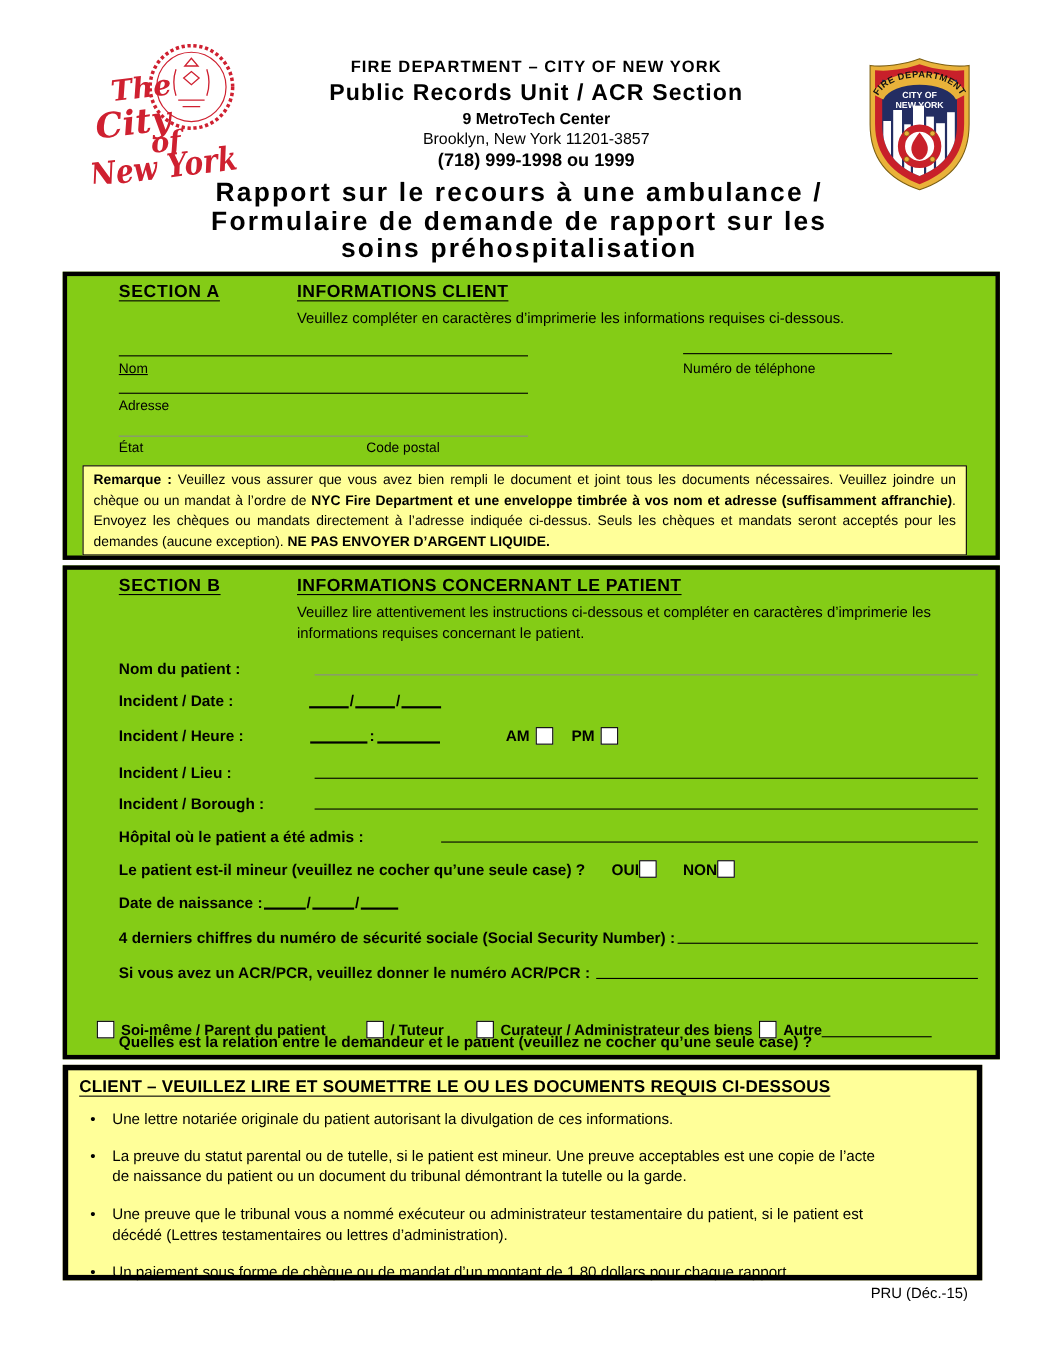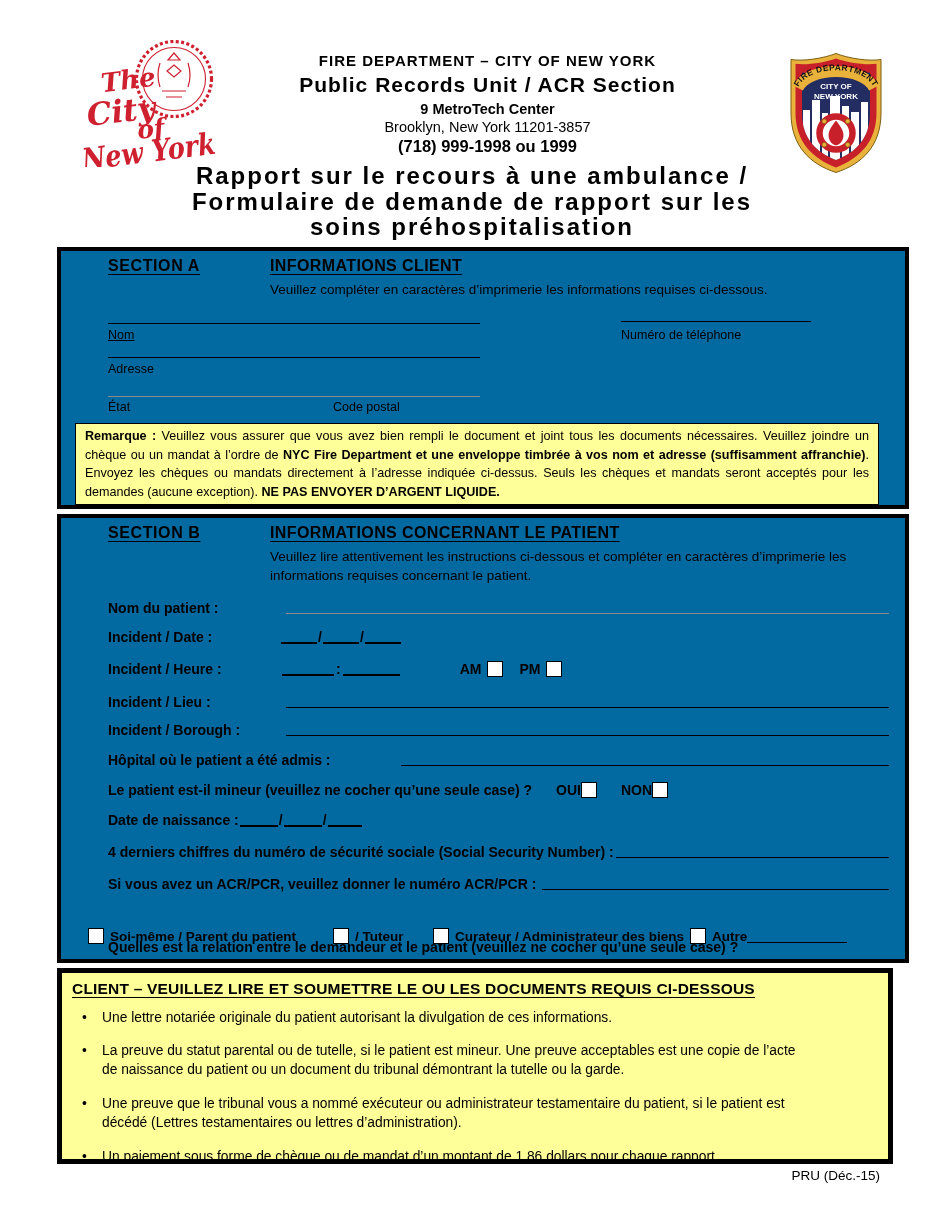--- a/index.html
+++ b/index.html
@@ -19,21 +19,21 @@
   .h1{font-size:15px;font-weight:bold;letter-spacing:1px;}
   .h2{font-size:21px;font-weight:bold;letter-spacing:1px;margin-top:4px;}
   .h3{font-size:14.5px;font-weight:bold;margin-top:4px;}
   .h4{font-size:14.5px;margin-top:2px;}
   .h5{font-size:16.5px;font-weight:bold;margin-top:2px;}
   .fdny{position:absolute;left:786px;top:52px;width:100px;height:122px;}
   .doc-title{position:absolute;left:0;top:163px;width:944px;text-align:center;
              font-weight:bold;font-size:24px;line-height:25.5px;letter-spacing:2px;}
 
   
-  .secbox{position:absolute;left:57px;width:852px;border:4px solid #000;background:#0369a1;}
+  .secbox{position:absolute;left:57px;width:852px;border:4px solid #000;background:#84cc16;}
   .boxA{top:247px;height:262px;}
   .boxB{top:514px;height:449px;}
   .sec-tag{position:absolute;left:47px;top:6px;font-weight:bold;font-size:16px;
            letter-spacing:.6px;text-decoration:underline;text-underline-offset:3px;}
   .sec-head{position:absolute;left:209px;top:6px;font-weight:bold;font-size:16px;
             letter-spacing:.4px;text-decoration:underline;text-underline-offset:3px;}
   .sec-instr{position:absolute;left:209px;top:29px;font-size:13.5px;line-height:19px;}
 
   .hline{position:absolute;height:0;border-bottom:1.6px solid #000;}
   .hline.gray{border-bottom-color:var(--line-gray);}
@@ -275,18 +275,18 @@
     <div class="bullet mt13">
       <span class="dot">•</span>
       <span class="btext"><span>La preuve du </span><span class="ru">statut parental</span><span> ou de </span><span class="ru">tutelle</span><span>, si le patient est </span><span class="ru">mineur</span><span>.  Une preuve acceptables est une copie de l’acte de naissance du patient ou un document du tribunal démontrant la tutelle ou la garde.</span></span>
     </div>
     <div class="bullet mt14">
       <span class="dot">•</span>
       <span class="btext"><span>Une preuve que le tribunal vous a nommé exécuteur ou administrateur testamentaire du patient, si le patient est </span><span class="ru">décédé</span><span> </span><span class="ru">(Lettres testamentaires ou lettres d’administration).</span></span>
     </div>
     <div class="bullet mt14">
       <span class="dot">•</span>
-      <span class="btext"><span>Un paiement sous forme de </span><span class="ru">chèque</span><span> ou de </span><span class="ru">mandat</span><span> d’un montant de 1,86 dollars pour </span><span class="ru">chaque rapport</span><span>.</span></span>
+      <span class="btext"><span>Un paiement sous forme de </span><span class="ru">chèque</span><span> ou de </span><span class="ru">mandat</span><span> d’un montant de 1,80 dollars pour </span><span class="ru">chaque rapport</span><span>.</span></span>
     </div>
   </div>
 
   <div class="footer">PRU (Déc.-15)</div>
 </div>
 
 </body></html>

